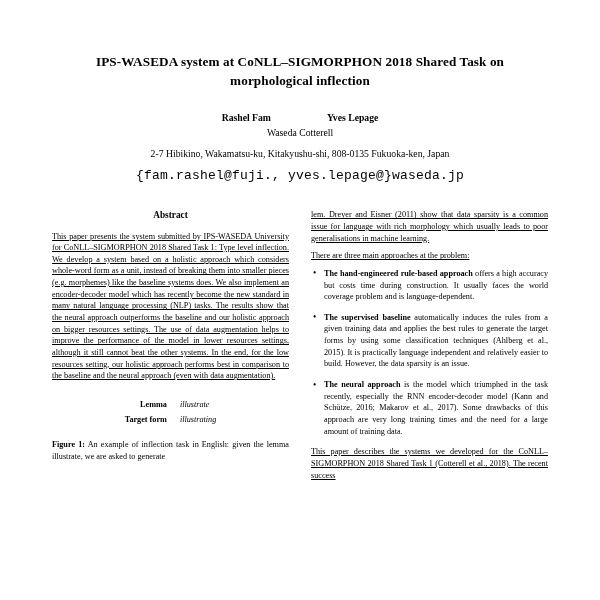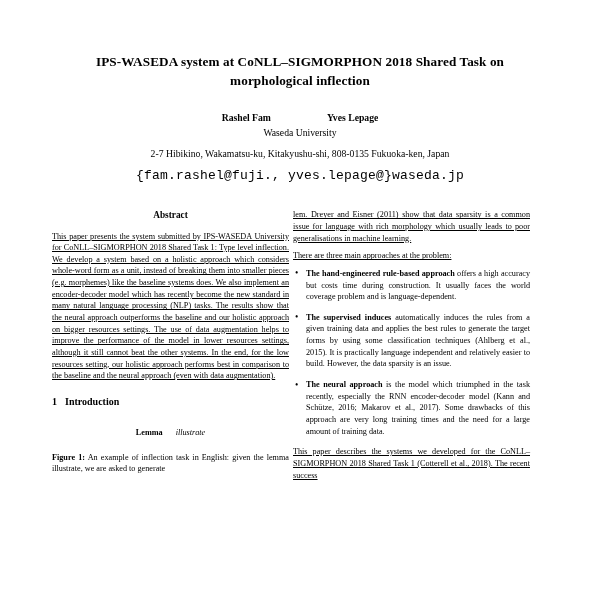--- a/index.html
+++ b/index.html
@@ -42,21 +42,21 @@
   }
   .email {
     text-align: center;
     font-family: "Liberation Mono", monospace;
     font-size: 13px;
     margin-top: 7px;
     letter-spacing: 0.2px;
   }
   .columns {
     display: flex;
-    gap: 4px;
+    gap: 22px;
     margin-top: 26px;
   }
   .col {
     width: 237px;
     font-size: 8.2px;
     line-height: 1.42;
     text-align: justify;
   }
   .sec-head-center {
     text-align: center;
@@ -123,63 +123,64 @@
 
 <div class="page">
 
   <div class="title">IPS-WASEDA system at CoNLL–SIGMORPHON 2018 Shared Task on morphological inflection</div>
 
   <div class="authors">
     <span>Rashel Fam</span>
     <span>Yves Lepage</span>
   </div>
 
-  <div class="affil" style="margin-top:2px;">Waseda University</div>
+  <div class="affil" style="margin-top:2px;">Waseda Cotterell</div>
   <div class="affil" style="margin-top:6px;">2-7 Hibikino, Wakamatsu-ku, Kitakyushu-shi, 808-0135 Fukuoka-ken, Japan</div>
   <div class="email">{fam.rashel@fuji., yves.lepage@}waseda.jp</div>
 
   <div class="columns">
 
     <div class="col">
       <div class="sec-head-center">Abstract</div>
       <div class="abstract-body">
         <p>This paper presents the system submitted by IPS-WASEDA University for CoNLL–SIGMORPHON 2018 Shared Task 1: Type level inflection. We develop a system based on a holistic approach which considers whole-word form as a unit, instead of breaking them into smaller pieces (e.g. morphemes) like the baseline systems does. We also implement an encoder-decoder model which has recently become the new standard in many natural language processing (NLP) tasks. The results show that the neural approach outperforms the baseline and our holistic approach on bigger resources settings. The use of data augmentation helps to improve the performance of the model in lower resources settings, although it still cannot beat the other systems. In the end, for the low resources setting, our holistic approach performs best in comparison to the baseline and the neural approach (even with data augmentation).</p>
       </div>
 
-      <div class="sec-head">
-        <span class="num">1</span><span>Introduction</span>
-      </div>
 
       <div class="figtable">
         <table>
           <tbody>
               <tr>
             <td class="lab">Lemma</td>
             <td class="val">illustrate</td>
+          </tr>
+          <tr>
+            <td class="lab">Target form</td>
+            <td class="val">illustrating</td>
           </tr>
         </tbody>
           </table>
       </div>
 
       <div class="figcap">
         <span class="cap-label">Figure 1:</span>
         <span>An example of inflection task in English: given the lemma illustrate, we are asked to generate</span>
       </div>
     </div>
 
     <div class="col">
       <p>lem. Dreyer and Eisner (2011) show that data sparsity is a common issue for language with rich morphology which usually leads to poor generalisations in machine learning.</p>
       <p class="tight">There are three main approaches at the problem:</p>
 
       <ul class="bullets">
         <li>
           <b>The hand-engineered rule-based approach</b><span> offers a high accuracy but costs time during construction. It usually faces the world coverage problem and is language-dependent.</span>
         </li>
         <li>
-          <b>The supervised induces</b><span> automatically induces the rules from a given training data and applies the best rules to generate the target forms by using some classification techniques (Ahlberg et al., 2015). It is practically language independent and relatively easier to build. However, the data sparsity is an issue.</span>
+          <b>The supervised baseline</b><span> automatically induces the rules from a given training data and applies the best rules to generate the target forms by using some classification techniques (Ahlberg et al., 2015). It is practically language independent and relatively easier to build. However, the data sparsity is an issue.</span>
         </li>
         <li>
           <b>The neural approach</b><span> is the model which triumphed in the task recently, especially the RNN encoder-decoder model (Kann and Schütze, 2016; Makarov et al., 2017). Some drawbacks of this approach are very long training times and the need for a large amount of training data.</span>
         </li>
       </ul>
 
       <p style="margin-top:4px;">This paper describes the systems we developed for the CoNLL–SIGMORPHON 2018 Shared Task 1 (Cotterell et al., 2018). The recent success</p>
     </div>
 
   </div>

